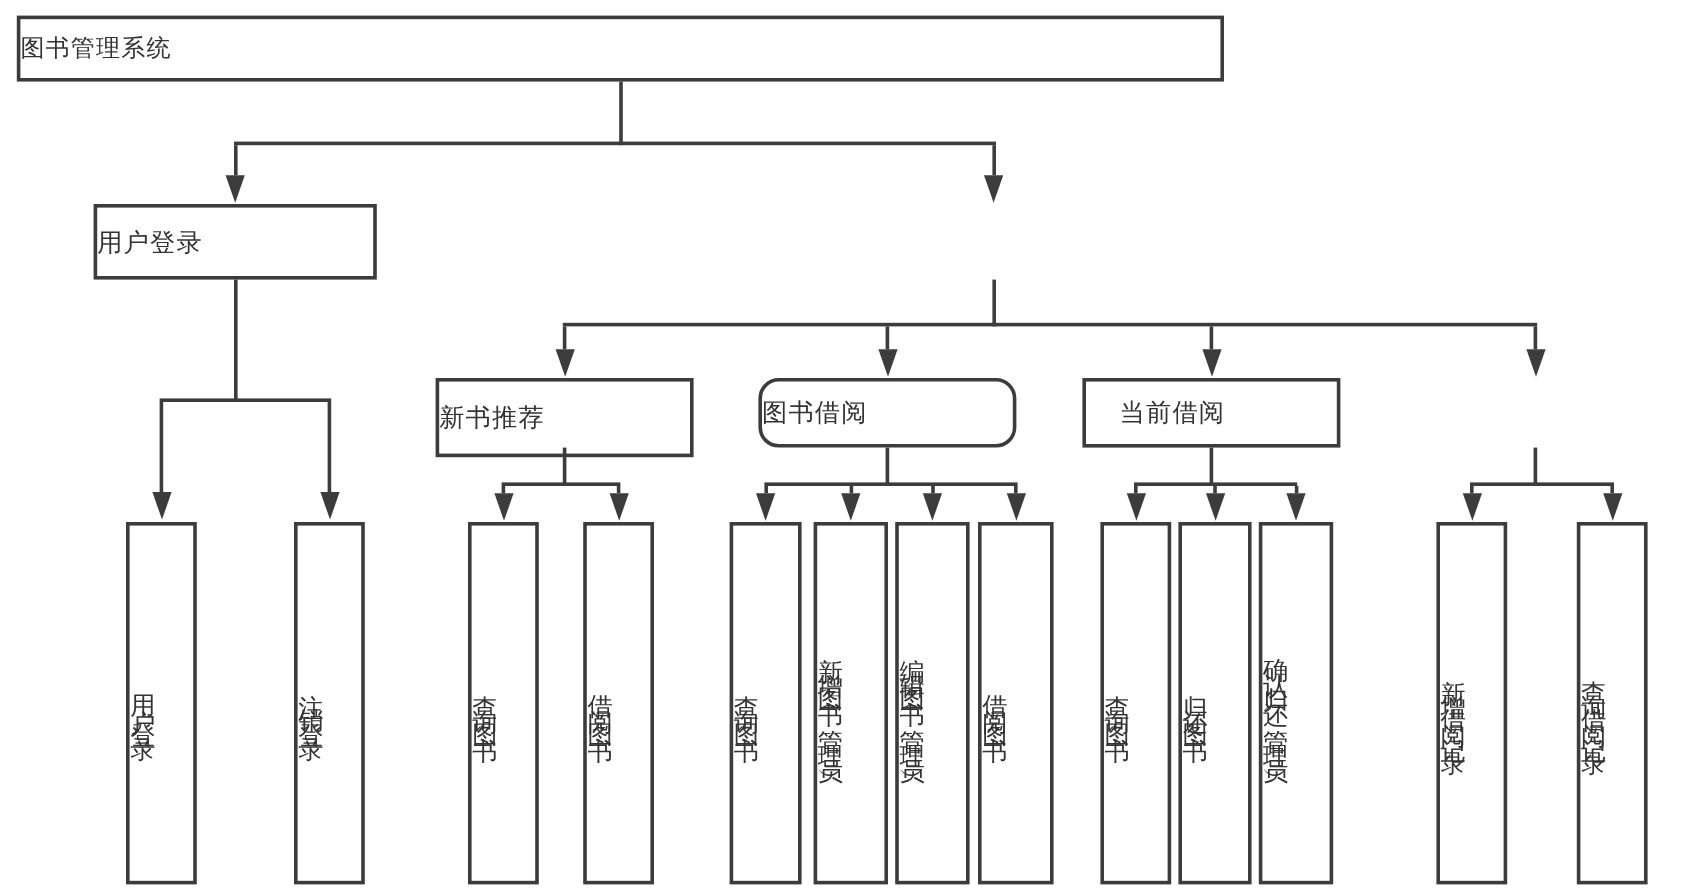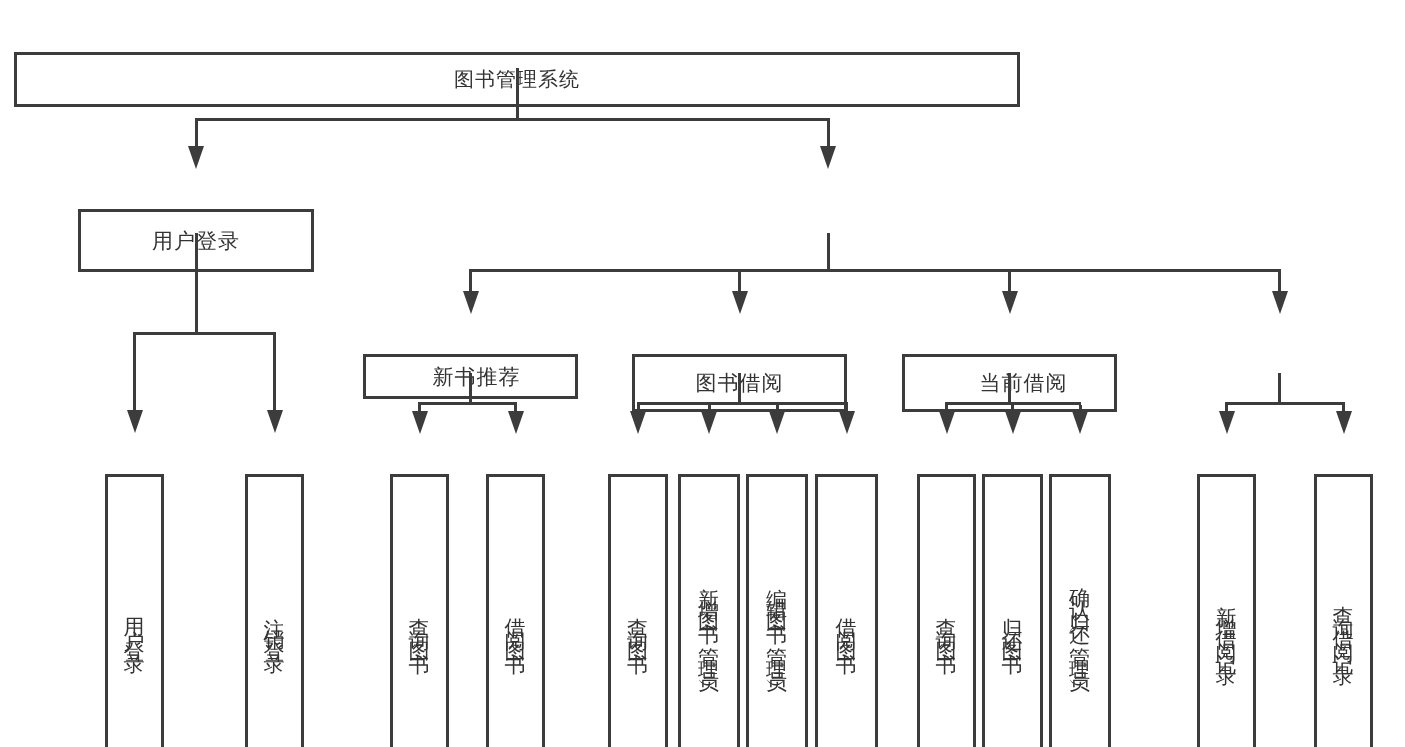--- a/index.html
+++ b/index.html
@@ -13,22 +13,20 @@
     color: #333333;
     overflow: hidden;
   }
   .box {
     position: absolute;
     box-sizing: border-box;
     border: 3px solid #3c3c3c;
     background: #ffffff;
     display: flex;
     align-items: center;
-    justify-content: center;
-    margin-top: 39px;
   }
   .box .lbl {
     font-size: 21px;
     letter-spacing: 1px;
     color: #333333;
     white-space: nowrap;
   }
   .root .lbl { font-size: 20px; }
   .leaf .lbl {
     writing-mode: vertical-rl;
@@ -85,24 +83,24 @@
   <div class="drop" style="left:133px; top:335px; height:75px;"></div>
   <div class="drop" style="left:273px; top:335px; height:75px;"></div>
 
   <div class="vline" style="left:826.5px; top:233px; height:39px;"></div>
   <div class="hline" style="left:469px; top:269px; width:812px;"></div>
   <div class="drop" style="left:469px; top:272px; height:19px;"></div>
   <div class="drop" style="left:738px; top:272px; height:19px;"></div>
   <div class="drop" style="left:1008px; top:272px; height:19px;"></div>
   <div class="drop" style="left:1278px; top:272px; height:19px;"></div>
 
-  <div class="box" style="left:363px; top:315px; width:215px; height:45px;padding-left:12px;">
+  <div class="box" style="left:363px; top:315px; width:215px; height:66px;">
     <span class="lbl">新书推荐</span>
   </div>
-  <div class="box" style="left:632px; top:315px; width:215px; height:58px;">
+  <div class="box" style="left:632px; top:315px; width:215px; height:58px;border-radius:17px;">
     <span class="lbl">图书借阅</span>
   </div>
   <div class="box" style="left:902px; top:315px; width:215px; height:58px;padding-left:28px;">
     <span class="lbl">当前借阅</span>
   </div>
 
   <div class="vline" style="left:469px; top:373px; height:32px;"></div>
   <div class="hline" style="left:418px; top:402px; width:99px;"></div>
   <div class="drop" style="left:418px; top:405px; height:6px;"></div>
   <div class="drop" style="left:514px; top:405px; height:6px;"></div>

